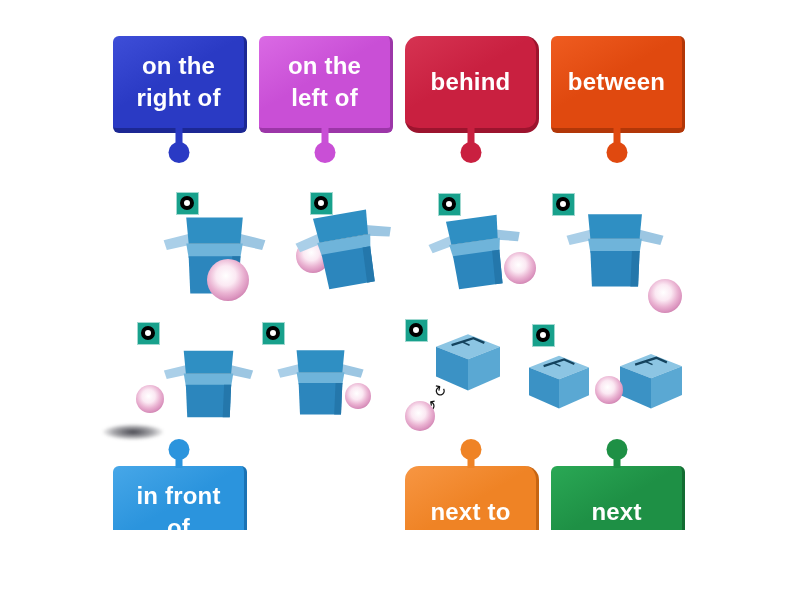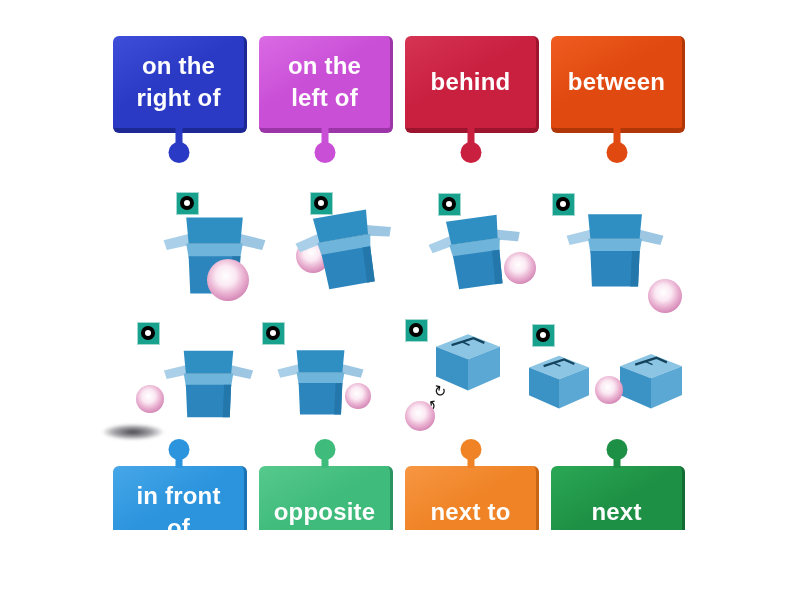--- a/index.html
+++ b/index.html
@@ -11,21 +11,21 @@
     position:absolute;width:134px;height:97px;box-sizing:border-box;
     border-radius:6px;
     background:linear-gradient(150deg, var(--light) 0%, var(--base) 45%, var(--base) 100%);
     border-right:3px solid var(--dark);
     border-bottom:5px solid var(--dark);
     display:flex;align-items:center;justify-content:center;
     cursor:pointer;
   }
   .plaque.top{top:36px;}
   .plaque.bottom{top:466px;}
-  .c1{left:113px;} .c2{left:259px;} .c3{left:405px;} .c4{left:551px;}
+  .c1{left:113px;} .c2{left:259px;} .c3{left:405px;border-radius:14px;} .c4{left:551px;}
   .plaque-text{
     color:#ffffff;font-size:24px;font-weight:700;line-height:1.32;
     text-align:center;white-space:pre-line;letter-spacing:0.2px;
   }
   .stem{position:absolute;left:50%;transform:translateX(-50%);width:7px;background:var(--base);}
   .plaque.top .stem{top:92px;height:28px;}
   .plaque.bottom .stem{top:-20px;height:22px;}
   .dot{position:absolute;left:50%;transform:translateX(-50%);width:21px;height:21px;border-radius:50%;background:var(--base);cursor:pointer;}
   .plaque.top .dot{top:106px;}
   .plaque.bottom .dot{top:-27px;}
@@ -104,25 +104,20 @@
 of</span>
     <span class="stem"></span>
     <span class="dot"></span>
   </div>
 
   <div class="plaque top c4" style="--light: #ef5c20; --base: #e0490f; --dark: #b23708;">
     <span class="plaque-text">between</span>
     <span class="stem"></span>
     <span class="dot"></span>
   </div>
-  <div class="plaque bottom c2" style="--light: #57c98d; --base: #3fbb7b; --dark: #2b9460;">
-    <span class="plaque-text">opposite</span>
-    <span class="stem"></span>
-    <span class="dot"></span>
-  </div>
   <div class="plaque bottom c3" style="--light: #f79643; --base: #ef8325; --dark: #c66512;">
     <span class="plaque-text">next to</span>
     <span class="stem"></span>
     <span class="dot"></span>
   </div>
   <div class="plaque bottom c4" style="--light: #2aa855; --base: #1e9045; --dark: #136c32;">
     <span class="plaque-text">next</span>
     <span class="stem"></span>
     <span class="dot"></span>
   </div>

